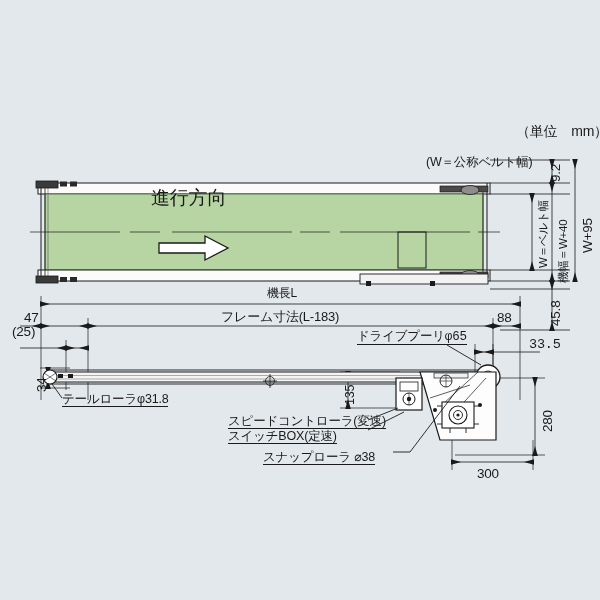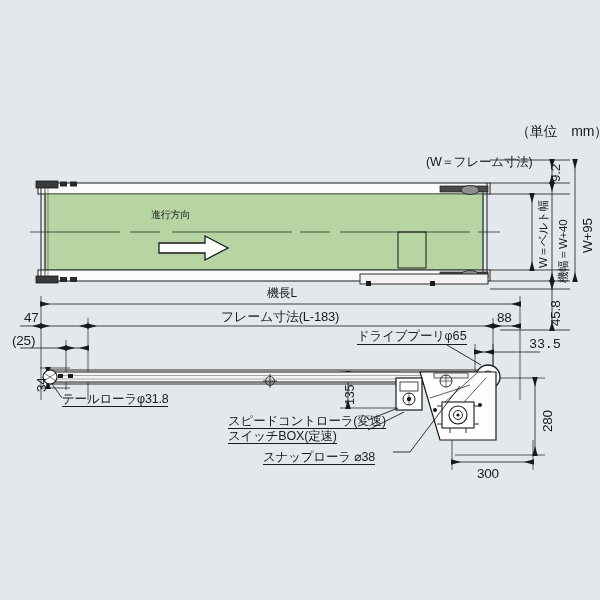--- a/index.html
+++ b/index.html
@@ -259,41 +259,41 @@
       <line x1="410" y1="452" x2="393" y2="452"></line>
 
       <line x1="398" y1="408" x2="368" y2="420"></line>
 
       <line x1="404" y1="412" x2="368" y2="430"></line>
     </g>
   </svg>
 
   <div class="lbl unit" style="left:516px; top:124px;">（単位　mm）</div>
 
-  <div class="lbl jp" style="left:426px; top:155px;">(W＝フレーム寸法)</div>
-
-  <div class="lbl jp" style="left:151px; top:209px; font-size:10px;">進行方向</div>
+  <div class="lbl jp" style="left:426px; top:155px;">(W＝公称ベルト幅)</div>
+
+  <div class="lbl jp" style="left:151px; top:187px; font-size:19px;">進行方向</div>
 
   <div class="lbl num vert" style="left:548px; top:182px; transform:rotate(-90deg);">9.2</div>
 
   <div class="lbl jp-sm vert" style="left:537px; top:268px; transform:rotate(-90deg);">W＝ベルト幅</div>
 
   <div class="lbl jp-sm vert" style="left:557px; top:283px; transform:rotate(-90deg);">機幅＝W+40</div>
 
   <div class="lbl num vert" style="left:580px; top:253px; transform:rotate(-90deg);">W+95</div>
 
   <div class="lbl num vert" style="left:548px; top:326px; transform:rotate(-90deg);">45.8</div>
 
   <div class="lbl jp" style="left:267px; top:287px; font-size:12px;">機長L</div>
 
   <div class="lbl jp" style="left:221px; top:310px; font-size:13px;">フレーム寸法(L-183)</div>
 
   <div class="lbl num" style="left:24px; top:310px;">47</div>
 
-  <div class="lbl num" style="left:12px; top:333px;text-align:right;">(25)</div>
+  <div class="lbl num" style="left:12px; top:324px;text-align:right;">(25)</div>
 
   <div class="lbl num vert" style="left:34px; top:392px; transform:rotate(-90deg);">34</div>
 
   <div class="lbl num" style="left:497px; top:310px;">88</div>
 
   <div class="lbl num" style="left:529px; top:337px;font-family:Liberation Mono, monospace;">33.5</div>
 
   <div class="lbl num vert" style="left:540px; top:432px; transform:rotate(-90deg);">280</div>
 
   <div class="lbl num vert" style="left:343px; top:405px; transform:rotate(-90deg); font-size:12.5px;">135</div>

